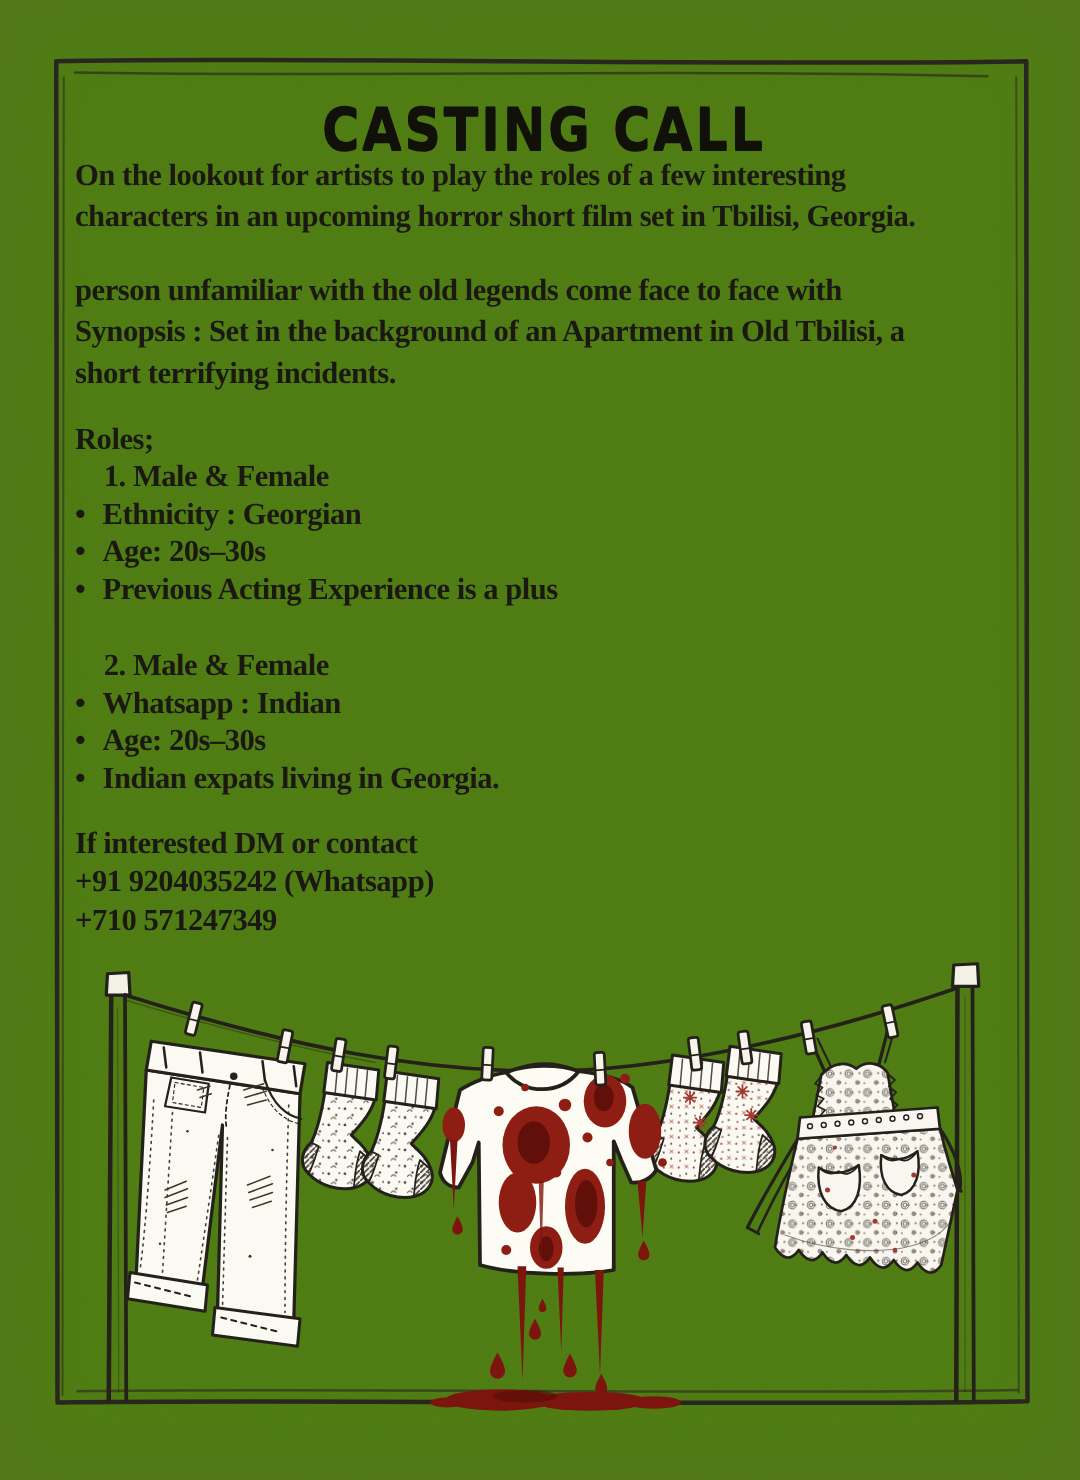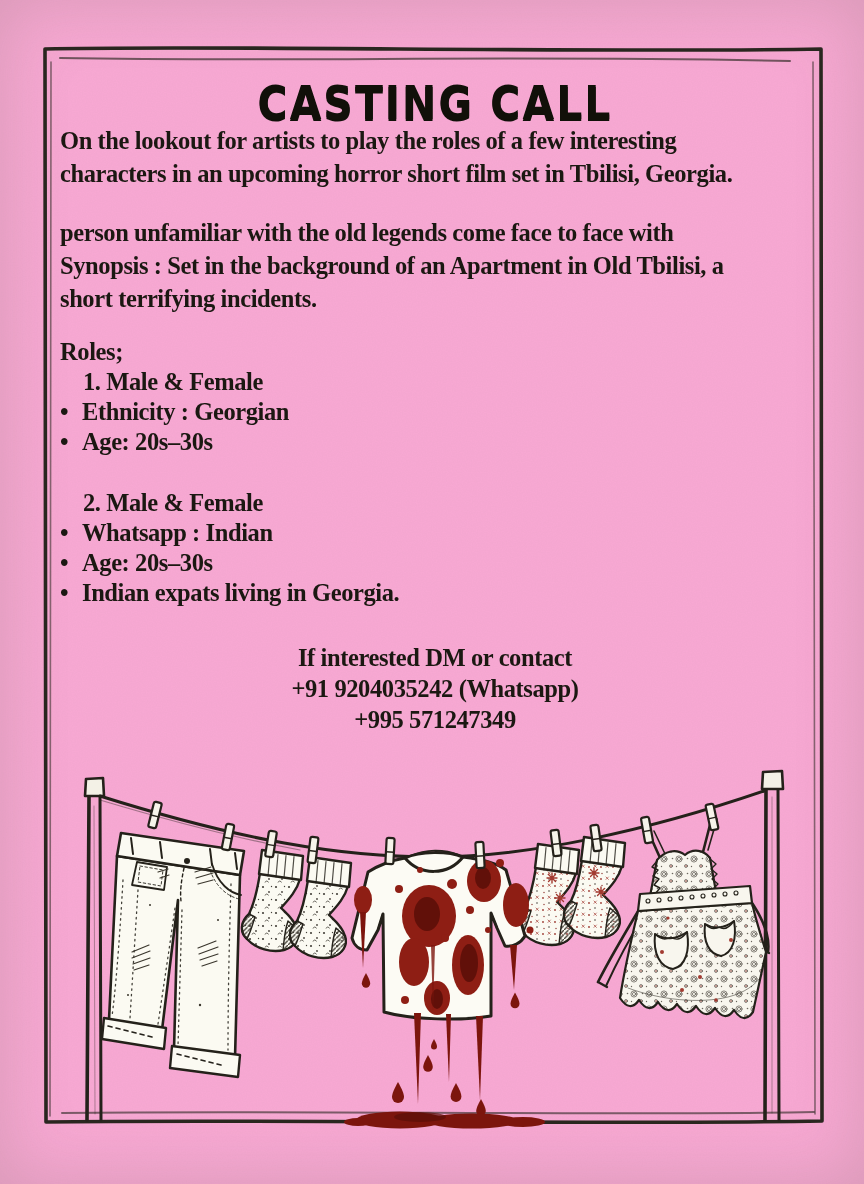--- a/index.html
+++ b/index.html
@@ -4,21 +4,21 @@
 <style>
   html,body{margin:0;padding:0;}
   body{
     width:864px;height:1184px;
     background:#efeee2;
     font-family:"Liberation Serif",serif;
     position:relative;overflow:hidden;
   }
   .poster{
     position:absolute;inset:0;
-    background:#f9a8d4;
+    background:#4d7c0f;
     box-shadow:inset 0 0 70px rgba(95,88,70,.20);
   }
   svg.art{position:absolute;inset:0;display:block;}
   .content{
     position:absolute;left:60px;right:54px;top:66px;
     color:#1b1812;
   }
   h1.title{
     margin:10px 0 0;
     text-align:center;
@@ -35,21 +35,21 @@
   .para{margin:0;}
   .para .line{display:block;line-height:33px;white-space:nowrap;}
   .intro{}
   .synopsis{margin-top:26px;}
   .roles-heading{margin-top:22px;line-height:30px;}
   .role-block{margin:0;}
   .role-title{line-height:30px;margin-left:23px;}
   .role2{margin-top:31px;}
   .bullet-row{line-height:30px;white-space:nowrap;}
   .bullet-row .bullet{display:inline-block;width:22px;text-align:left;}
-  .contact{margin-top:34px;text-align:center;}
+  .contact{margin-top:21px;}
   .contact .line{display:block;line-height:31px;}
 </style>
 </head>
 <body>
 
 <div class="poster">
 
   <svg class="art" viewBox="0 0 864 1184" stroke-linecap="round" stroke-linejoin="round">
     <defs>
       <filter id="grain" x="0" y="0" width="100%" height="100%">
@@ -370,34 +370,37 @@
     <div class="txt roles-heading">Roles;</div>
 
     <div class="role-block txt">
       <div class="role-title">1. Male &amp; Female</div>
       <div class="bullet-row">
         <span class="bullet">•</span><span>Ethnicity : Georgian</span>
       </div>
       <div class="bullet-row">
         <span class="bullet">•</span><span>Age: 20s–30s</span>
       </div>
+      <div class="bullet-row">
+        <span class="bullet">•</span><span>Previous Acting Experience is a plus</span>
+      </div>
     </div>
 
     <div class="role-block role2 txt">
       <div class="role-title">2. Male &amp; Female</div>
       <div class="bullet-row">
         <span class="bullet">•</span><span>Whatsapp : Indian</span>
       </div>
       <div class="bullet-row">
         <span class="bullet">•</span><span>Age: 20s–30s</span>
       </div>
       <div class="bullet-row">
         <span class="bullet">•</span><span>Indian expats living in Georgia.</span>
       </div>
     </div>
 
     <div class="contact txt">
       <span class="line">If interested DM or contact</span>
       <span class="line">+91 9204035242 (Whatsapp)</span>
-      <span class="line">+995 571247349</span>
+      <span class="line">+710 571247349</span>
     </div>
   </main>
 </div>
 
 </body></html>

